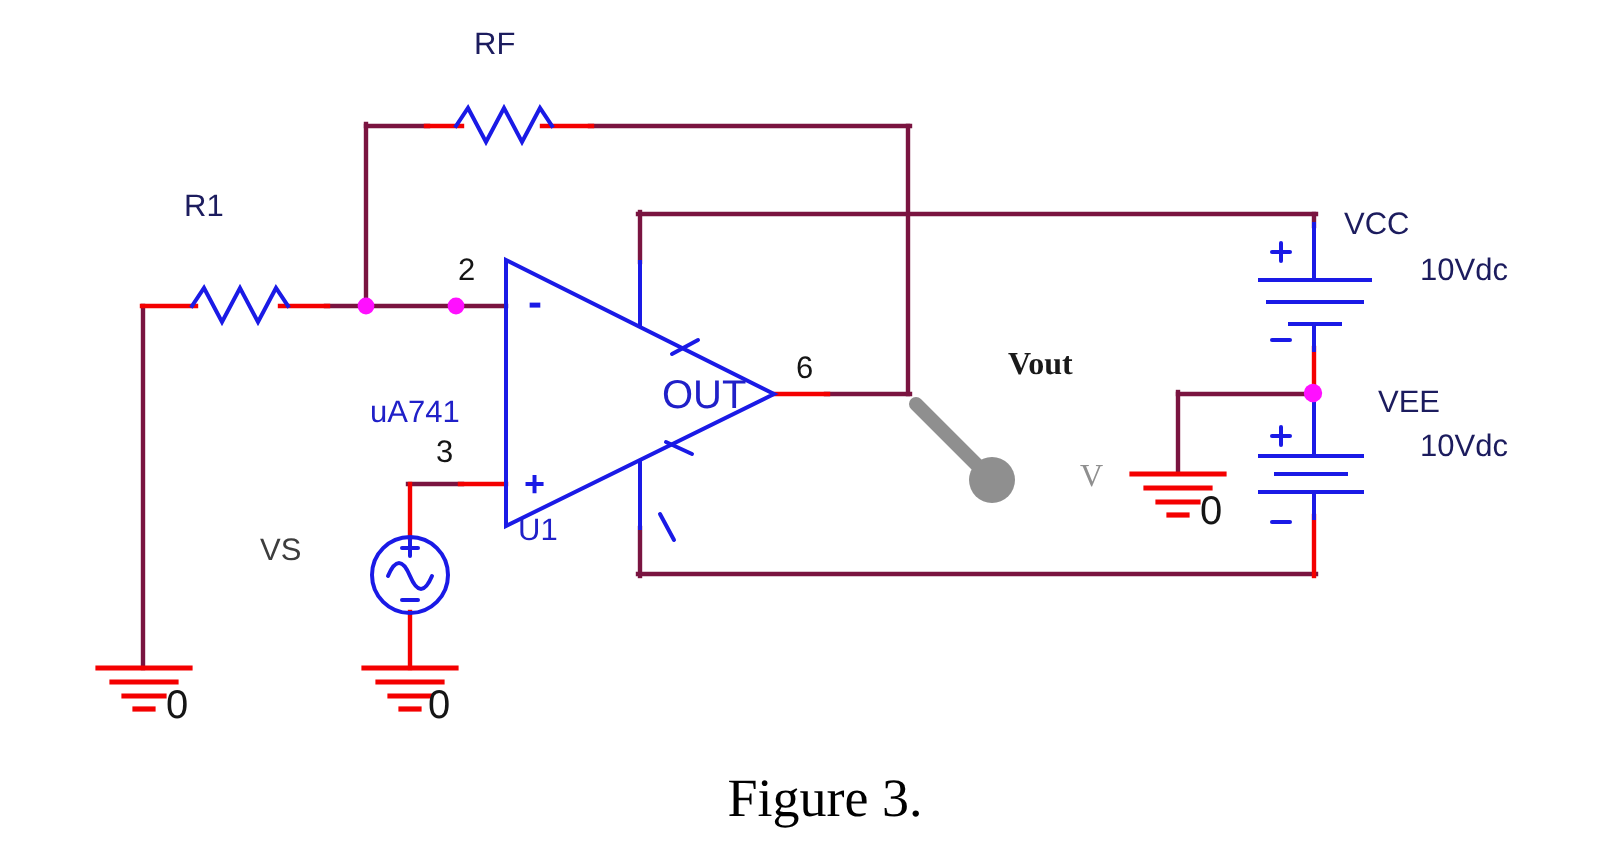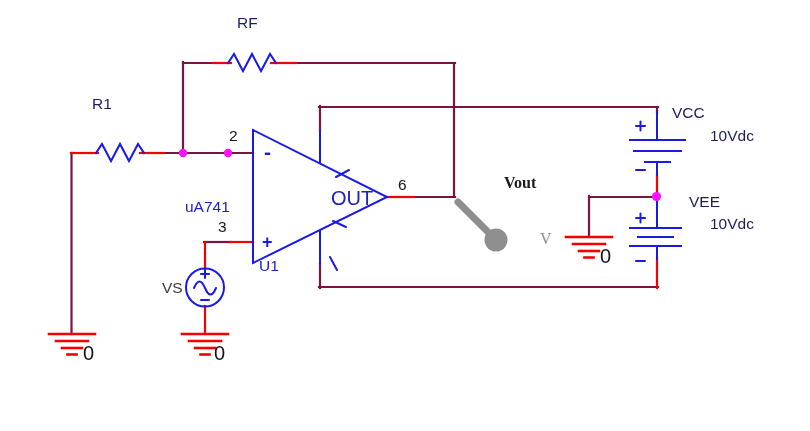--- a/index.html
+++ b/index.html
@@ -166,27 +166,28 @@
   <div class="lbl pinnum" style="left:229px;top:128px;">2</div>
   <div class="lbl pinnum" style="left:218px;top:219px;">3</div>
   <div class="lbl pinnum" style="left:398px;top:177px;">6</div>
 
   <div class="lbl symtxt" style="left:185px;top:199px;">uA741</div>
   <div class="lbl symtxt" style="left:259px;top:258px;text-align:center;">U1</div>
   <div class="lbl symtxt" style="left:331px;top:188px;font-size:20px;">OUT</div>
   <div class="lbl opsign" style="left:264px;top:141px;font-size:21px;">-</div>
   <div class="lbl opsign" style="left:262px;top:233px;font-size:18px;">+</div>
 
-  <div class="lbl vs-lbl" style="left:130px;top:280px;margin-left:32px;">VS</div>
+  <div class="lbl vs-lbl" style="left:130px;top:268px;">VS</div>
 
   <div class="lbl" style="left:672px;top:105px;">VCC</div>
   <div class="lbl" style="left:710px;top:128px;">10Vdc</div>
   <div class="lbl" style="left:689px;top:194px;">VEE</div>
   <div class="lbl" style="left:710px;top:216px;">10Vdc</div>
 
   <div class="lbl mono vout" style="left:476px;top:175px;">Vout</div>
   <div class="lbl mono vprobe" style="left:512px;top:231px;">V</div>
 
   <div class="lbl zero" style="left:83px;top:343px;">0</div>
   <div class="lbl zero" style="left:214px;top:343px;">0</div>
   <div class="lbl zero" style="left:600px;top:246px;">0</div>
 
+  <div class="caption">Figure 3.</div>
 </div>
 
 </body></html>

